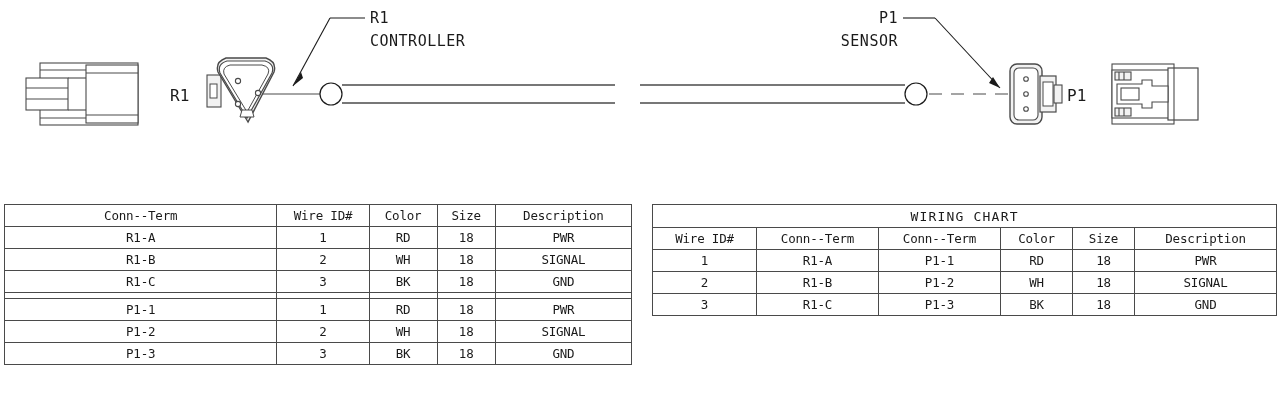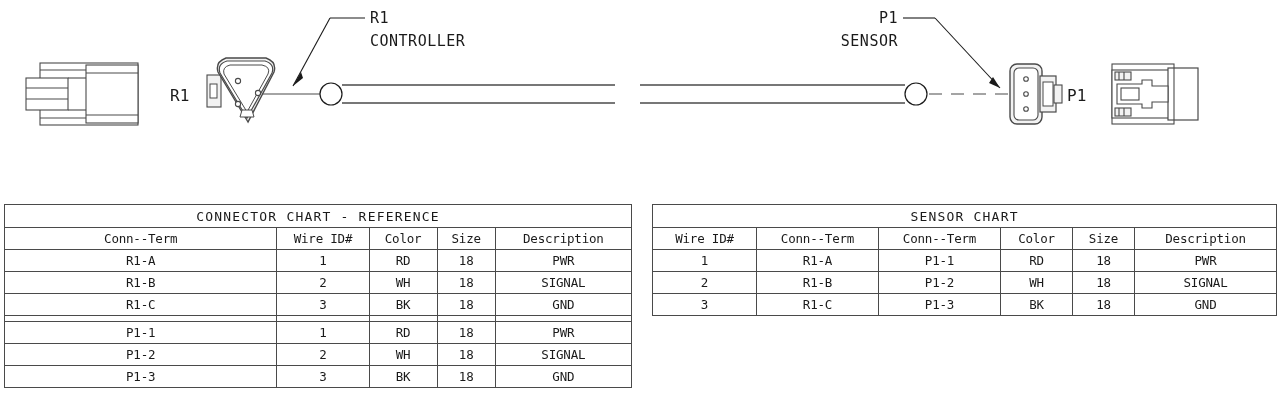--- a/index.html
+++ b/index.html
@@ -195,23 +195,20 @@
 <table class="chart outer" id="connector-chart">
   <colgroup>
     <col style="width:272px">
     <col style="width:92px">
     <col style="width:68px">
     <col style="width:58px">
     <col style="width:136px">
   </colgroup>
   <thead>
     <tr>
-      <td class="title-cell" colspan="5">CONNECTOR CHART - REFERENCE</td>
-    </tr>
-    <tr>
       <td>Conn--Term</td>
       <td>Wire ID#</td>
       <td>Color</td>
       <td>Size</td>
       <td>Description</td>
     </tr>
   </thead>
   <tbody>
     <tr>
       <td>R1-A</td>
@@ -269,21 +266,21 @@
   <colgroup>
     <col style="width:104px">
     <col style="width:122px">
     <col style="width:122px">
     <col style="width:72px">
     <col style="width:62px">
     <col style="width:142px">
   </colgroup>
   <thead>
     <tr>
-      <td class="title-cell" colspan="6">SENSOR CHART</td>
+      <td class="title-cell" colspan="6">WIRING CHART</td>
     </tr>
     <tr>
       <td>Wire ID#</td>
       <td>Conn--Term</td>
       <td>Conn--Term</td>
       <td>Color</td>
       <td>Size</td>
       <td>Description</td>
     </tr>
   </thead>

